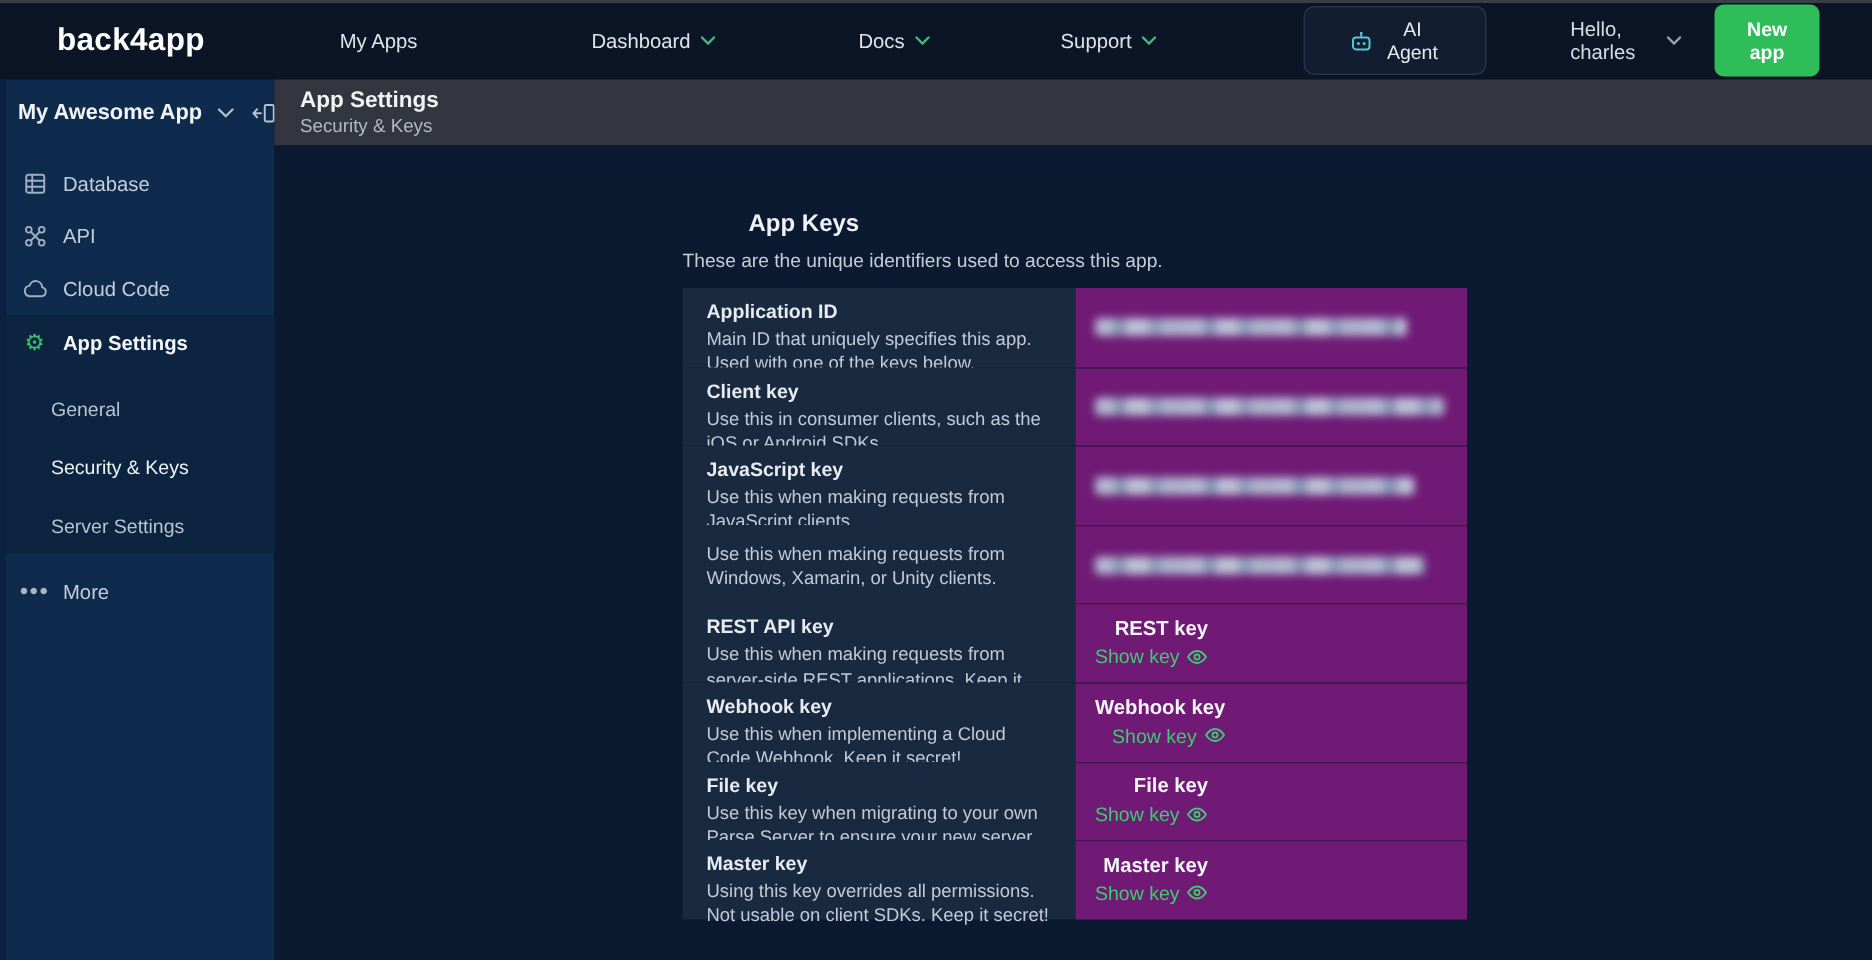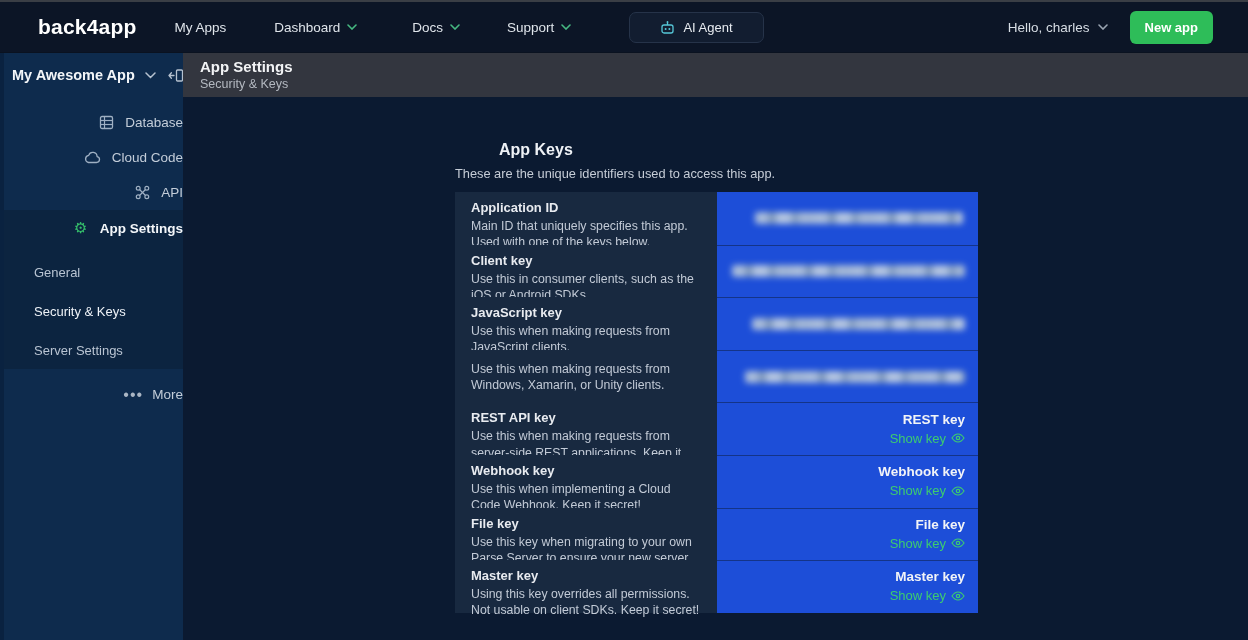--- a/index.html
+++ b/index.html
@@ -10,28 +10,29 @@
     color:#e8ecf2;
     position:relative;
   }
   
   .top-strip { position:absolute; top:0; left:0; width:1248px; height:2px; background:#3a3e45; }
   
   .navbar {
     position:absolute; top:2px; left:0; width:1248px; height:51px;
     background:#0c1526; display:flex; align-items:center;
     border-bottom:1px solid #0a1220;
+    gap:40px;
   }
   .logo { font-size:21px; font-weight:bold; color:#ffffff; margin-left:38px; letter-spacing:.2px; }
   .nav-item {
     display:flex; align-items:center; gap:7px; font-size:13.5px; color:#dfe4ea;
     cursor:pointer; white-space:nowrap;
   }
-  .nav-item.myapps { margin-left:38px; }
-  .nav-item.dash   { margin-left:48px; }
+  .nav-item.myapps { margin-left:50px; }
+  .nav-item.dash   { margin-left:76px; }
   .nav-item.docs   { margin-left:55px; }
   .nav-item.support{ margin-left:47px; }
   .chev { display:inline-block; }
   .ai-btn {
     margin-left:58px; display:flex; align-items:center; gap:8px;
     background:#121d30; border:1px solid #263349; border-radius:7px;
     padding:7px 30px; font-size:13px; color:#e7ebf0; cursor:pointer;
   }
   .nav-right { margin-left:auto; display:flex; align-items:center; margin-right:35px; gap:22px; }
   .greeting { display:flex; align-items:center; gap:8px; font-size:13.5px; color:#d7dde4; cursor:pointer;padding-left:16px; }
@@ -45,21 +46,21 @@
     background:#0e2b4d;
   }
   .sidebar-edge { position:absolute; top:0; left:0; width:4px; height:100%; background:#0a2240; }
   .app-switcher {
     height:44px; display:flex; align-items:center; padding-left:12px; gap:4px;
   }
   .app-name { font-size:14.5px; font-weight:bold; color:#f2f5f8; white-space:nowrap; }
   .switcher-icons { display:flex; align-items:center; gap:12px; margin-left:6px; }
   .side-item {
     height:35px; display:flex; align-items:center; padding-left:14px; gap:10px;
-    font-size:13.5px; color:#c3cdd9; cursor:pointer;justify-content:flex-end;
+    font-size:13.5px; color:#c3cdd9; cursor:pointer;
   }
   .side-item .icon { width:18px; display:flex; justify-content:center; }
   .side-items-top { margin-top:8px; }
   .settings-block { background:#0c2440; padding-bottom:6px; margin-top:0; }
   .side-item.settings { font-weight:bold; color:#f3f6f9; height:36px; }
   .sub-item {
     height:26px; display:flex; align-items:center; padding-left:34px;
     font-size:13px; color:#b9c4d2; cursor:pointer;margin-top:13px;
   }
   .sub-item.active { color:#eef2f7; }
@@ -77,22 +78,22 @@
   .main { position:absolute; top:97px; left:183px; width:1065px; height:543px; background:#0b1a31; }
   .main-title { position:absolute; left:272px; top:44px; font-size:16px; font-weight:bold; color:#eef1f5;margin-left:44px; }
   .main-desc { position:absolute; left:272px; top:69px; font-size:12.8px; color:#c6cdd7; }
   
   .keys-table { position:absolute; left:272px; top:95px; width:523px; }
   .krow { display:flex; height:52.6px; }
   .kdesc { width:262px; background:#182940; padding:8px 16px 0 16px; }
   .kname { font-size:13px; font-weight:bold; color:#e8ebf0; }
   .kinfo { font-size:12.3px; color:#c2cad6; line-height:1.32; margin-top:3px; }
   .kval {
-    width:261px; background:#1d4ed8; display:flex; align-items:center;
-    justify-content:flex-end; padding:0 13px; position:relative;
+    width:261px; background:#701a75; display:flex; align-items:center;
+    justify-content:flex-start; padding:0 13px; position:relative;
   }
   .krow + .krow .kval { border-top:1px solid rgba(10,22,40,.45); }
   .blurkey {
     height:12px; border-radius:3px; filter:blur(3px); opacity:.9;
     background:repeating-linear-gradient(90deg,
       #b9c9db 0 13px, #8aa1bb 13px 21px, #c4d2e1 21px 36px,
       #93a9c2 36px 44px, #b2c3d6 44px 60px);
   }
   .kval-stack { text-align:right; }
   .kvlabel { font-size:13.5px; font-weight:bold; color:#f2f4f7; }
@@ -195,39 +196,39 @@
           <line x1="1.5" y1="5.5" x2="13.5" y2="5.5" stroke="#9fb0c3" stroke-width="1.2"></line>
           <line x1="1.5" y1="9.5" x2="13.5" y2="9.5" stroke="#9fb0c3" stroke-width="1.2"></line>
           <line x1="5.5" y1="1.5" x2="5.5" y2="13.5" stroke="#9fb0c3" stroke-width="1.2"></line>
         </svg>
       </span>
       <span>Database</span>
     </div>
 
     <div class="side-item">
       <span class="icon">
-        <svg width="17" height="13" viewBox="0 0 17 13">
-          <path d="M4.5 11.5h8a3 3 0 0 0 .6-5.94A4.3 4.3 0 0 0 4.7 4.4 3.6 3.6 0 0 0 4.5 11.5z" fill="none" stroke="#9fb0c3" stroke-width="1.3" stroke-linejoin="round"></path>
-        </svg>
-      </span>
-      <span>Cloud Code</span>
-    </div>
-
-    <div class="side-item">
-      <span class="icon">
         <svg width="15" height="15" viewBox="0 0 15 15">
           <line x1="4" y1="4" x2="11" y2="11" stroke="#9fb0c3" stroke-width="1.2"></line>
           <line x1="11" y1="4" x2="4" y2="11" stroke="#9fb0c3" stroke-width="1.2"></line>
           <circle cx="3.2" cy="3.2" r="1.9" fill="#0e2b4d" stroke="#9fb0c3" stroke-width="1.2"></circle>
           <circle cx="11.8" cy="3.2" r="1.9" fill="#0e2b4d" stroke="#9fb0c3" stroke-width="1.2"></circle>
           <circle cx="3.2" cy="11.8" r="1.9" fill="#0e2b4d" stroke="#9fb0c3" stroke-width="1.2"></circle>
           <circle cx="11.8" cy="11.8" r="1.9" fill="#0e2b4d" stroke="#9fb0c3" stroke-width="1.2"></circle>
         </svg>
       </span>
       <span>API</span>
+    </div>
+
+    <div class="side-item">
+      <span class="icon">
+        <svg width="17" height="13" viewBox="0 0 17 13">
+          <path d="M4.5 11.5h8a3 3 0 0 0 .6-5.94A4.3 4.3 0 0 0 4.7 4.4 3.6 3.6 0 0 0 4.5 11.5z" fill="none" stroke="#9fb0c3" stroke-width="1.3" stroke-linejoin="round"></path>
+        </svg>
+      </span>
+      <span>Cloud Code</span>
     </div>
   </div>
 
   <div class="settings-block">
     <div class="side-item settings">
       <span class="icon">
           <span class="gear-glyph">⚙</span>
         </span>
       <span>App Settings</span>
     </div>

